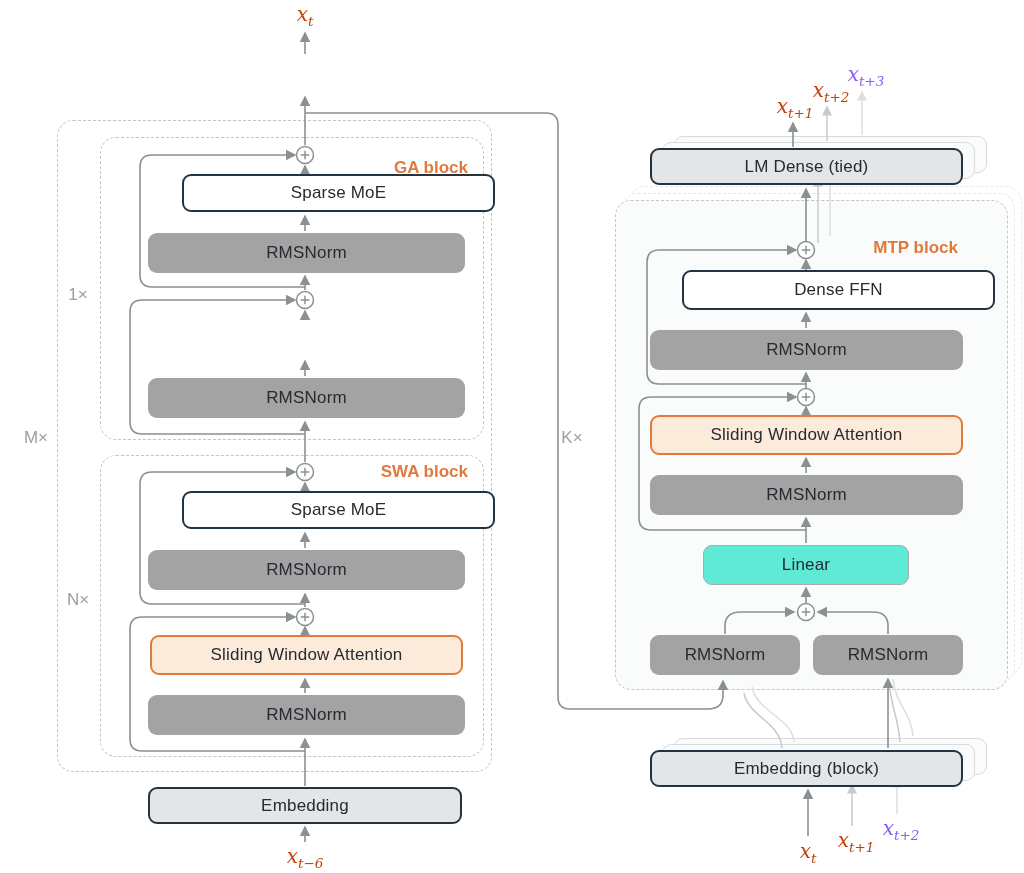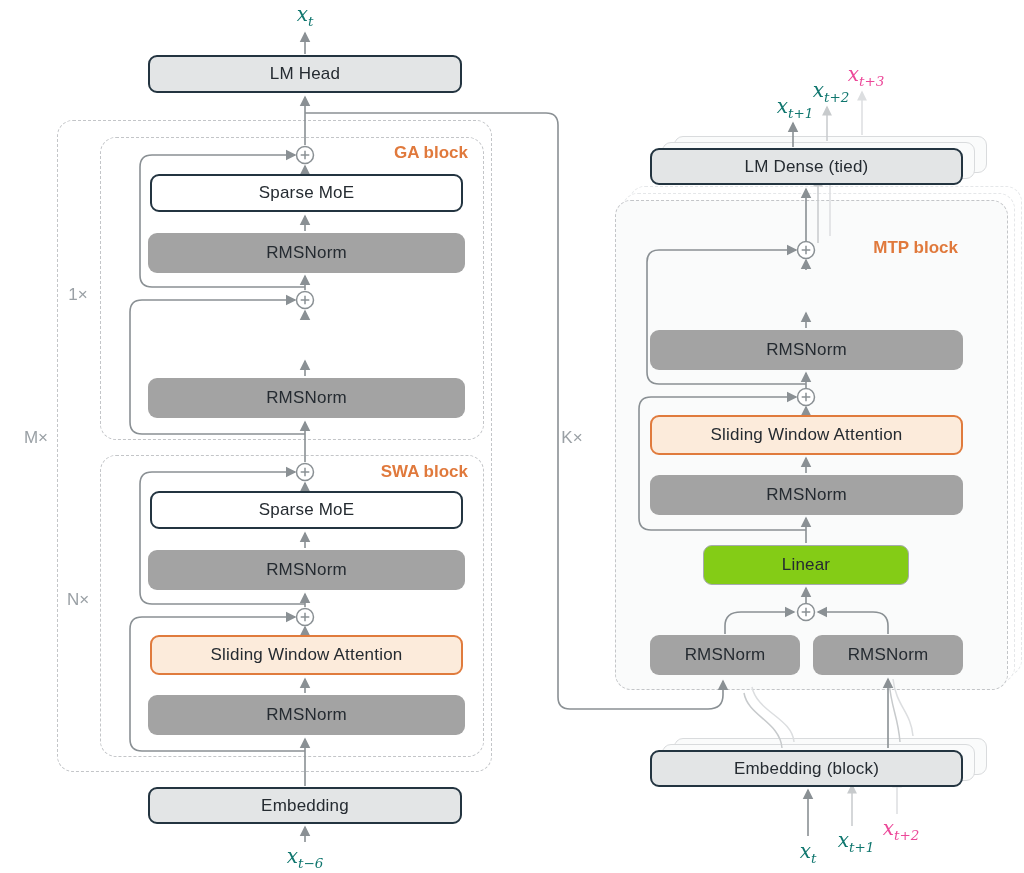--- a/index.html
+++ b/index.html
@@ -4,42 +4,42 @@
 <style>
   * { margin:0; padding:0; box-sizing:border-box; }
   html,body { background:#ffffff; }
   .canvas { position:relative; width:1024px; height:873px; background:#ffffff;
             font-family:"Liberation Sans","DejaVu Sans",sans-serif; overflow:hidden; }
 
   .box { position:absolute; display:flex; align-items:center; justify-content:center;
          font-size:17px; color:#252b31; border-radius:9px; z-index:3; letter-spacing:.2px; }
   .box.gray    { background:#a3a3a3; }
   .box.head    { background:#e3e5e6; border:2px solid #233440; }
-  .box.outline { background:#ffffff; border:2px solid #233440; }
+  .box.outline { background:#ffffff; border:2px solid #233440;margin-left:32px; }
   .box.attn    { background:#fcebdb; border:2px solid #e07b3d; }
-  .box.linear  { background:#84cc16; border:1.6px solid #a6abaf; }
+  .box.linear  { background:#5eead4; border:1.6px solid #a6abaf; }
 
   .ghostbox  { position:absolute; background:#fafbfb; border:1.6px solid #d9dbdd;
                border-radius:9px; z-index:1; }
   .dashedbox { position:absolute; border:1.6px dashed #c3c5c8; border-radius:16px;
                z-index:1; background:transparent; }
   .dashedbox.tint   { background:#fafbfb; }
   .dashedbox.ghostd { border-color:#e5e7e9; z-index:0; background:#ffffff; }
 
   .connectors { position:absolute; left:0; top:0; z-index:2; pointer-events:none; }
 
   .blocktitle { position:absolute; z-index:4; color:#e0793c; font-weight:700;
                 font-size:17px; text-align:right; line-height:20px; }
   .mult { position:absolute; z-index:4; color:#9aa0a5; font-size:17px;
           text-align:center; line-height:20px; }
   .mathlabel { position:absolute; z-index:4; font-family:"DejaVu Serif","Liberation Serif",serif;
-               font-style:italic; font-size:20px; color:#0f766e; transform:translateX(-50%);
+               font-style:italic; font-size:20px; color:#c2410c; transform:translateX(-50%);
                white-space:nowrap; line-height:22px; }
   .mathlabel sub { font-size:13.5px; }
-  .mathlabel.dim { color:#ec4899; }
+  .mathlabel.dim { color:#8b5cf6; }
 </style>
 </head>
 <body>
 
 <div class="canvas">
 
   <div class="dashedbox ghostd" style="left:629px;top:186px;width:393px;height:490px"></div>
   <div class="dashedbox ghostd" style="left:622px;top:193px;width:393px;height:490px"></div>
 
   <div class="dashedbox" style="left:57px;top:120px;width:435px;height:652px"></div>
@@ -155,40 +155,40 @@
           <line x1="806" y1="392.7" x2="806" y2="401.3"></line>
       </g>
       <g>
         <circle cx="806" cy="612" r="8.5"></circle>
           <line x1="801.7" y1="612" x2="810.3" y2="612"></line>
           <line x1="806" y1="607.7" x2="806" y2="616.3"></line>
       </g>
     </g>
   </svg>
 
-  <div class="box head" style="left:148px;top:55px;width:314px;height:38px">LM Head</div>
   <div class="box outline" style="left:150px;top:174px;width:313px;height:38px">Sparse MoE</div>
   <div class="box gray" style="left:148px;top:233px;width:317px;height:40px">RMSNorm</div>
   <div class="box gray" style="left:148px;top:378px;width:317px;height:40px">RMSNorm</div>
   <div class="box outline" style="left:150px;top:491px;width:313px;height:38px">Sparse MoE</div>
   <div class="box gray" style="left:148px;top:550px;width:317px;height:40px">RMSNorm</div>
   <div class="box attn" style="left:150px;top:635px;width:313px;height:40px">Sliding Window Attention</div>
   <div class="box gray" style="left:148px;top:695px;width:317px;height:40px">RMSNorm</div>
   <div class="box head" style="left:148px;top:787px;width:314px;height:37px">Embedding</div>
 
   <div class="box head" style="left:650px;top:148px;width:313px;height:37px">LM Dense (tied)</div>
+  <div class="box outline" style="left:650px;top:270px;width:313px;height:40px">Dense FFN</div>
   <div class="box gray" style="left:650px;top:330px;width:313px;height:40px">RMSNorm</div>
   <div class="box attn" style="left:650px;top:415px;width:313px;height:40px">Sliding Window Attention</div>
   <div class="box gray" style="left:650px;top:475px;width:313px;height:40px">RMSNorm</div>
   <div class="box linear" style="left:703px;top:545px;width:206px;height:40px">Linear</div>
   <div class="box gray" style="left:650px;top:635px;width:150px;height:40px">RMSNorm</div>
   <div class="box gray" style="left:813px;top:635px;width:150px;height:40px">RMSNorm</div>
   <div class="box head" style="left:650px;top:750px;width:313px;height:37px">Embedding (block)</div>
 
-  <div class="blocktitle" style="left:330px;top:143px;width:138px">GA block</div>
+  <div class="blocktitle" style="left:330px;top:158px;width:138px">GA block</div>
   <div class="blocktitle" style="left:330px;top:462px;width:138px">SWA block</div>
   <div class="blocktitle" style="left:810px;top:238px;width:148px">MTP block</div>
 
   <div class="mult" style="left:58px;top:285px;width:40px">1×</div>
   <div class="mult" style="left:58px;top:590px;width:40px">N×</div>
   <div class="mult" style="left:16px;top:428px;width:40px">M×</div>
   <div class="mult" style="left:552px;top:428px;width:40px">K×</div>
 
   <div class="mathlabel" style="left:305px;top:3px"><span>x</span><sub>t</sub></div>
   <div class="mathlabel" style="left:305px;top:845px"><span>x</span><sub>t−6</sub></div>

